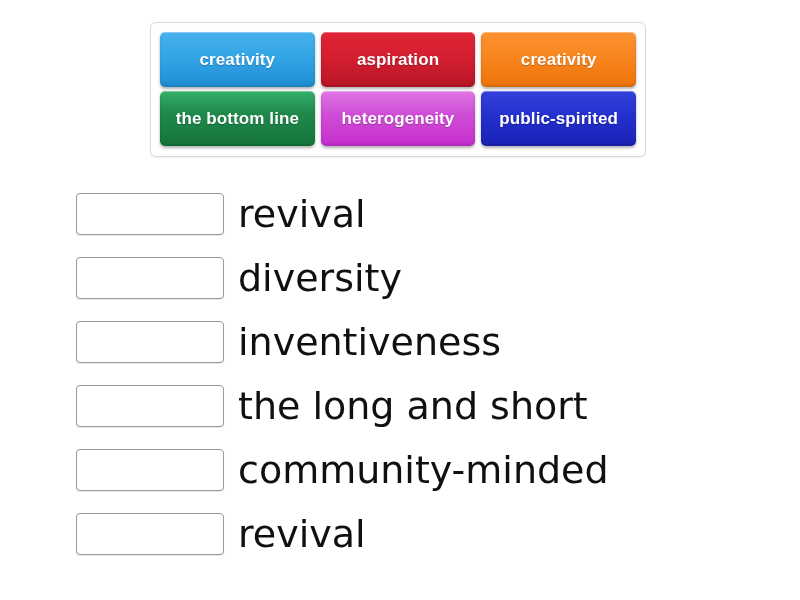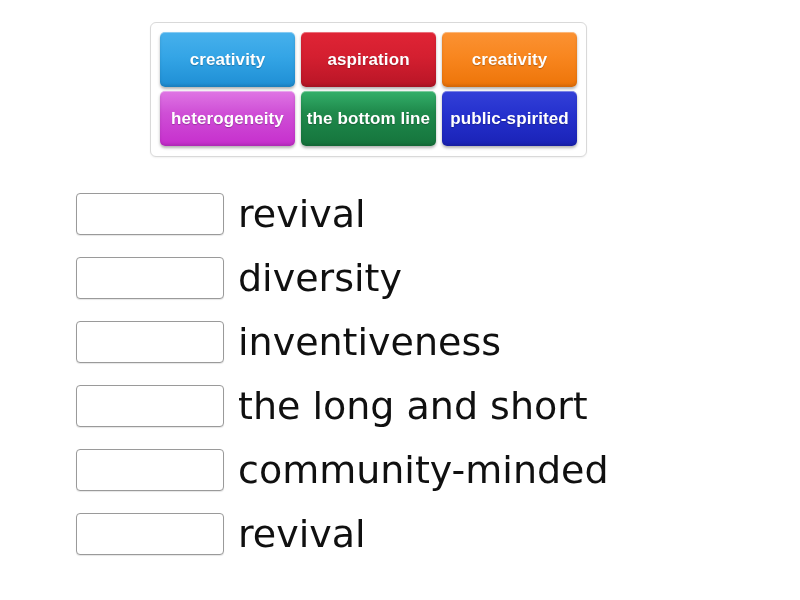--- a/index.html
+++ b/index.html
@@ -14,21 +14,21 @@
     font-family: "Liberation Sans", sans-serif;
     overflow: hidden;
     position: relative;
   }
 
   
   #tile-bank {
     position: absolute;
     left: 150px;
     top: 22px;
-    width: 437px;
+    width: 496px;
     box-sizing: border-box;
     border: 1px solid #d9d9d9;
     border-radius: 6px;
     background: #ffffff;
     padding: 7px 6px 8px 6px;
     box-shadow: 0 1px 2px rgba(0,0,0,0.06);
   }
   .tile-row {
     display: flex;
     justify-content: flex-start;
@@ -112,25 +112,25 @@
     </div>
     <div class="tile c-red">
       <span class="tile-label">aspiration</span>
     </div>
     <div class="tile c-orange">
       <span class="tile-label">creativity</span>
     </div>
   </div>
 
   <div class="tile-row">
+    <div class="tile c-green">
+      <span class="tile-label">the bottom line</span>
+    </div>
     <div class="tile c-magenta">
       <span class="tile-label">heterogeneity</span>
-    </div>
-    <div class="tile c-green">
-      <span class="tile-label">the bottom line</span>
     </div>
     <div class="tile c-navy">
       <span class="tile-label">public-spirited</span>
     </div>
   </div>
 
 </div>
 
 <div id="answer-list">
 

